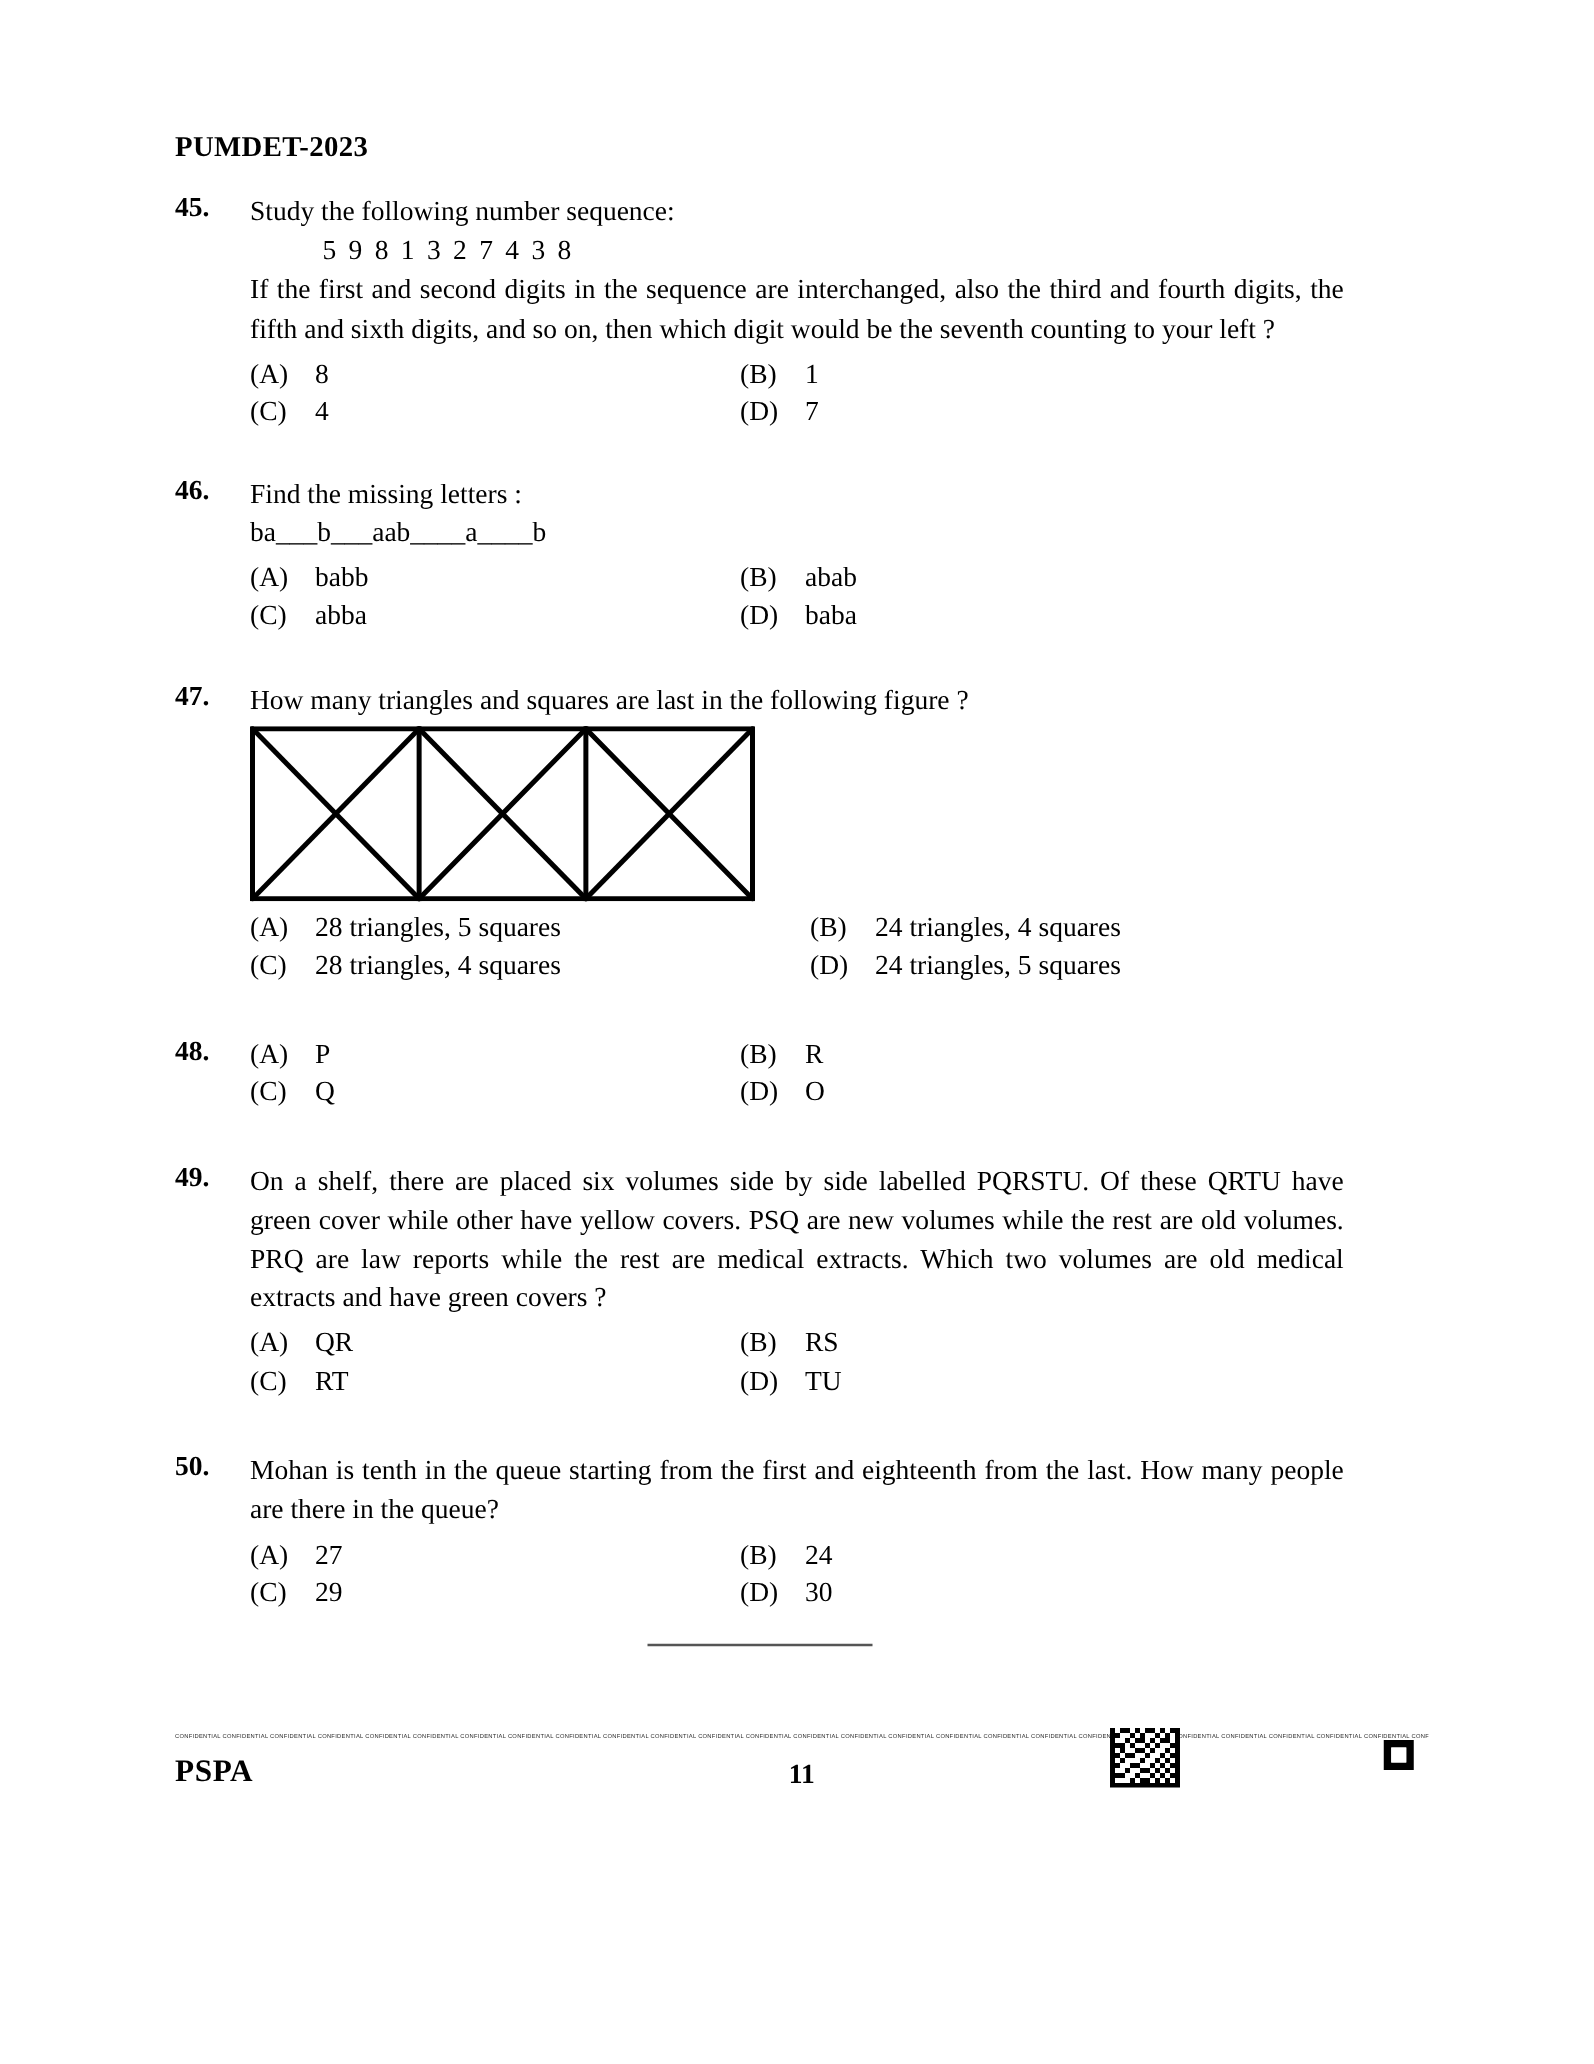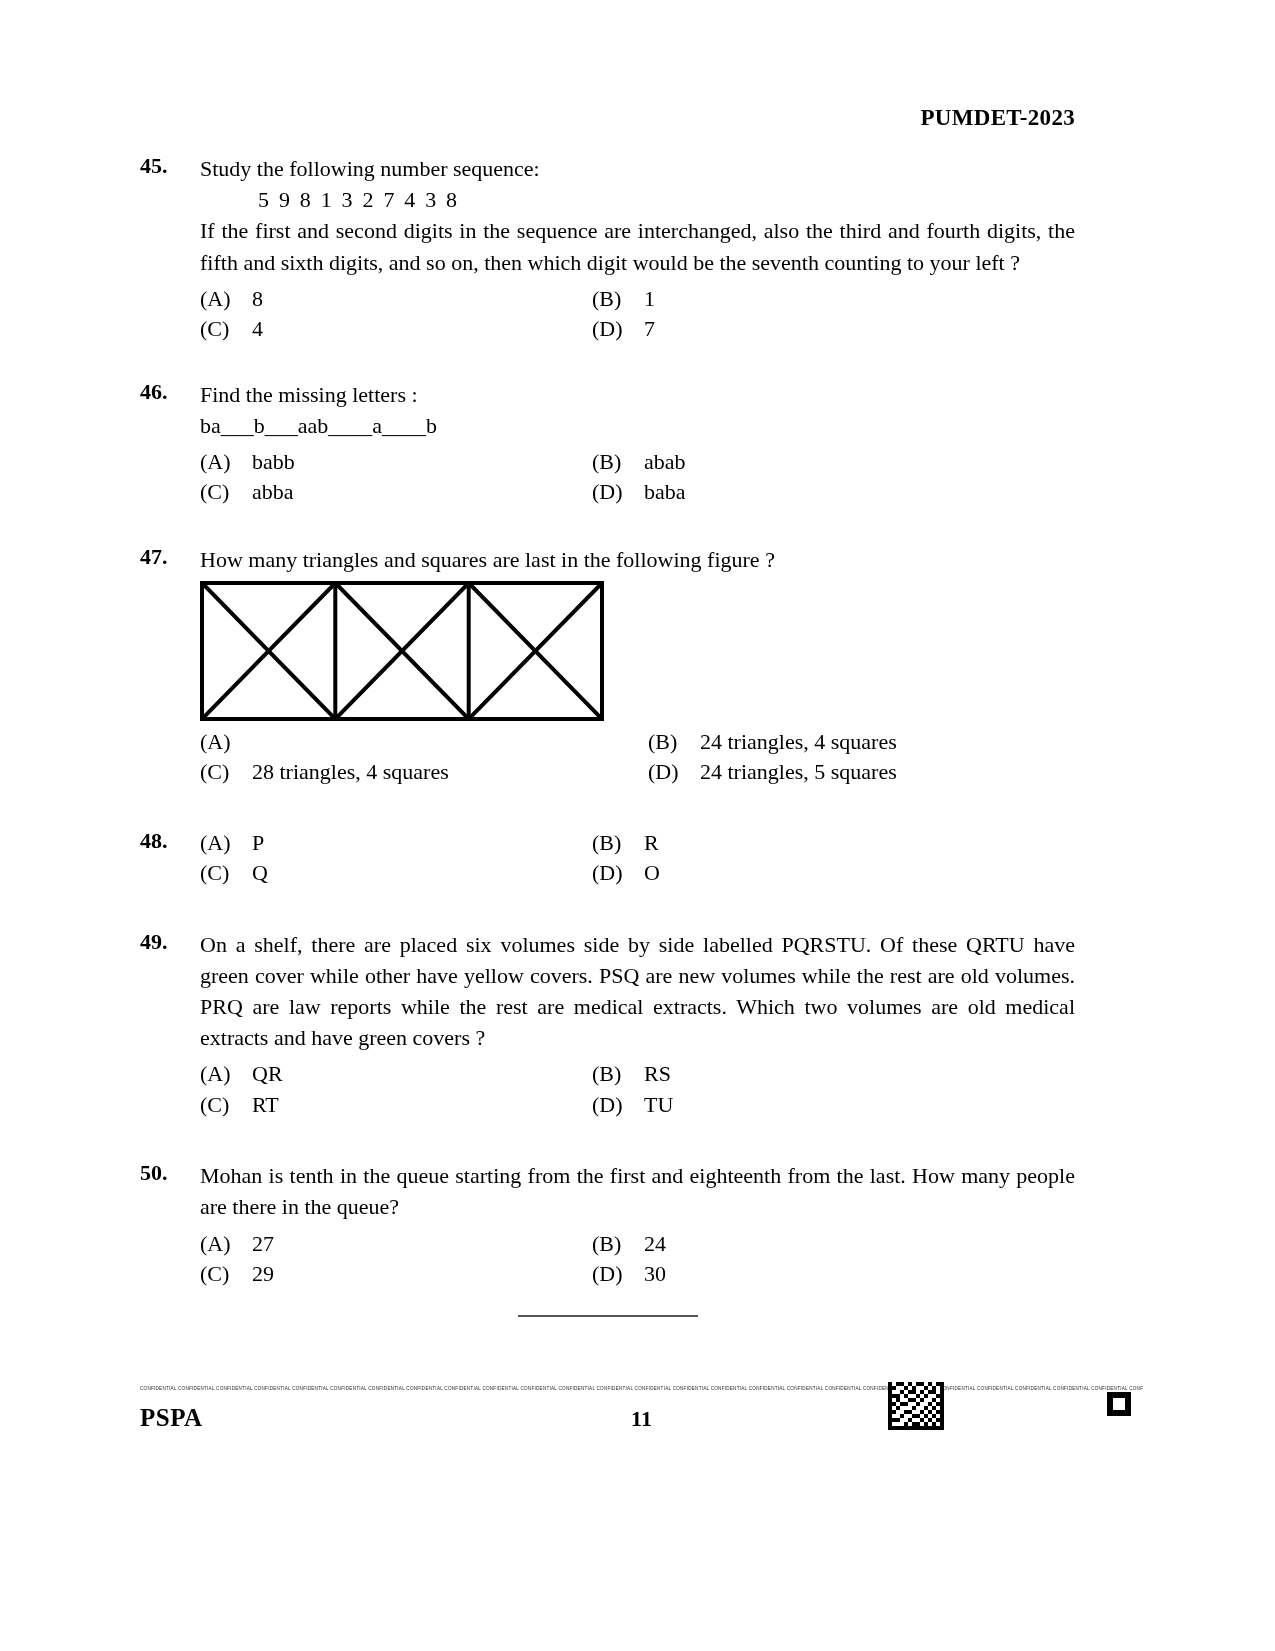--- a/index.html
+++ b/index.html
@@ -21,21 +21,21 @@
   }
   .content {
     position: absolute;
     left: 140px;
     top: 105px;
     width: 935px;
   }
 
   
   .doc-header {
-    text-align: right;
+    text-align: left;
     font-weight: bold;
     font-size: 23px;
     letter-spacing: 0.3px;
     margin: 0 0 22px 0;
   }
 
   
   .question {
     position: relative;
     padding-left: 60px;
@@ -267,20 +267,21 @@
             <line x1="268.7" y1="2" x2="402" y2="138"></line>
             <line x1="402" y1="2" x2="268.7" y2="138"></line>
           </g>
         </svg>
       </div>
 
       <div class="options">
         <div class="opt-row">
           <div class="opt wide left">
             <span class="opt-key">(A)</span>
+            <span class="opt-val">28 triangles, 5 squares</span>
           </div>
           <div class="opt right">
             <span class="opt-key">(B)</span>
             <span class="opt-val">24 triangles, 4 squares</span>
           </div>
         </div>
         <div class="opt-row">
           <div class="opt wide left">
             <span class="opt-key">(C)</span>
             <span class="opt-val">28 triangles, 4 squares</span>

